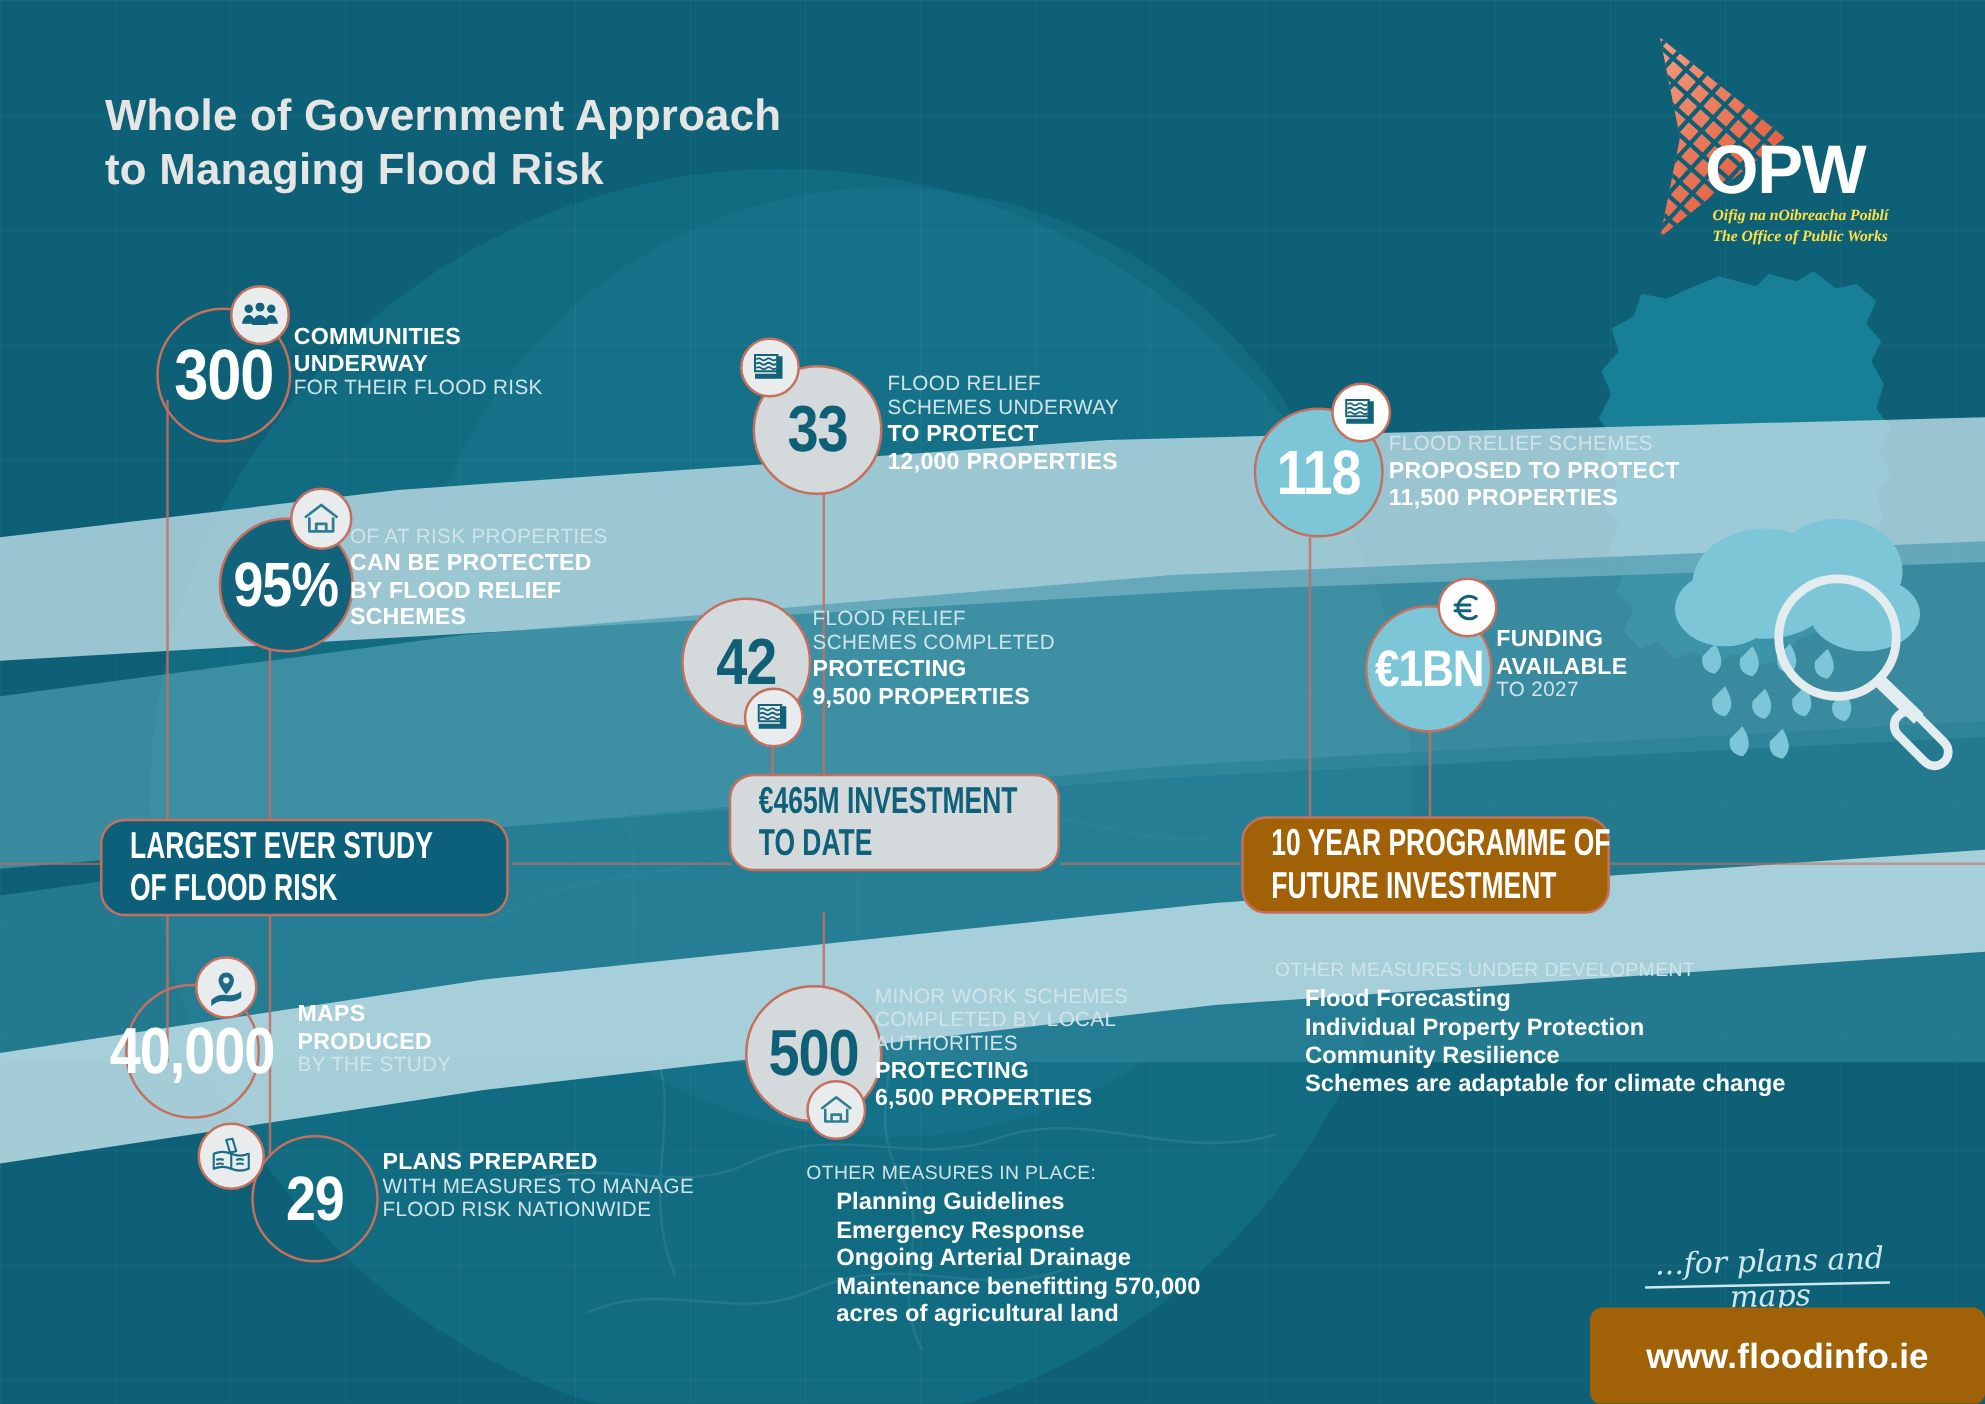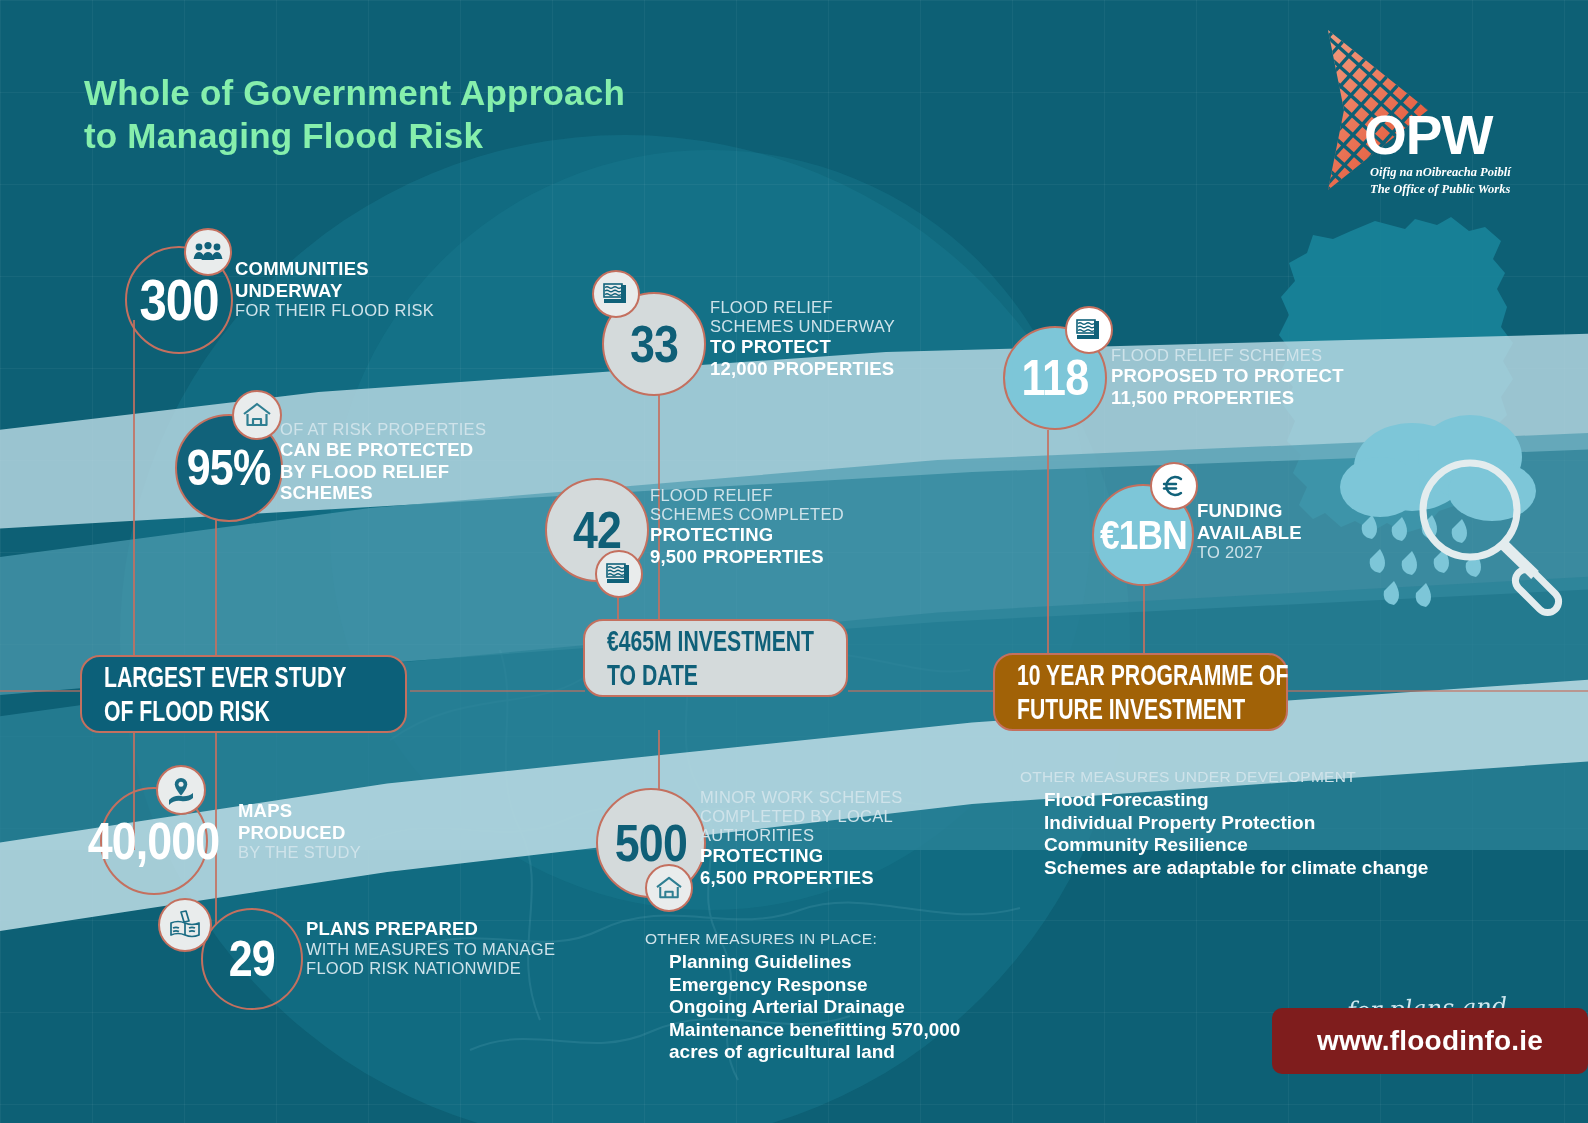--- a/index.html
+++ b/index.html
@@ -34,27 +34,27 @@
   
   .ireland{position:absolute;left:1255px;top:215px;width:300px;height:330px;opacity:.9;}
   .ireland-out{position:absolute;left:350px;top:620px;width:720px;height:470px;opacity:.28;}
   
   .cloudwrap{position:absolute;left:1320px;top:415px;width:268px;height:210px;}
   
   .vline{position:absolute;width:2px;background:#c4705f;opacity:.85;}
   .hline{position:absolute;height:2px;background:#c4705f;opacity:.6;}
   
   .title{
-    position:absolute;left:84px;top:72px;width:700px;color:#86efac;
+    position:absolute;left:84px;top:72px;width:700px;color:#e5e5e5;
     font-size:35px;font-weight:bold;line-height:1.22;letter-spacing:.2px;
   }
   
   .logo{position:absolute;left:1300px;top:24px;width:265px;height:185px;}
   .logo-word{position:absolute;left:64px;top:84px;color:#fff;font-size:55px;font-weight:bold;letter-spacing:-1px;line-height:1;}
-  .logo-sub{position:absolute;left:70px;top:140px;color:#ffffff;font-family:"Liberation Serif",serif;font-style:italic;font-weight:bold;font-size:12.5px;line-height:1.32;}
+  .logo-sub{position:absolute;left:70px;top:140px;color:#fde047;font-family:"Liberation Serif",serif;font-style:italic;font-weight:bold;font-size:12.5px;line-height:1.32;}
   
   .stat{position:absolute;}
   .circle{
     position:absolute;border-radius:50%;display:flex;align-items:center;justify-content:center;
     box-sizing:border-box;
   }
   .c-outline{background:transparent;border:2px solid #c4705f;}
   .c-dark{background:#11627a;border:2px solid #c4705f;}
   .c-grey{background:#d4dadb;border:2px solid #c4705f;}
   .c-blue{background:#7dc6d8;border:2px solid #c4705f;}
@@ -92,21 +92,21 @@
   .measures ul{list-style:none;margin:3px 0 0 0;padding:0 0 0 24px;}
   .measures li{font-size:19px;font-weight:bold;color:#ffffff;line-height:1.19;}
   
   .script{
     position:absolute;left:1310px;top:995px;width:212px;text-align:center;
     color:#cfe8ef;font-family:"DejaVu Serif",serif;font-style:italic;font-size:24px;
     transform:rotate(-1.6deg);
   }
   .script-underline{position:absolute;left:1316px;top:1027px;width:196px;height:2px;background:#cfe8ef;transform:rotate(-1.2deg);}
   .urlbox{
-    position:absolute;left:1272px;top:1008px;width:316px;height:66px;background:#7f1d1d;
+    position:absolute;left:1272px;top:1046px;width:316px;height:78px;background:#a16207;
     border-radius:10px;display:flex;align-items:center;justify-content:center;
   }
   .urlbox span{color:#fff;font-size:28px;font-weight:bold;letter-spacing:.2px;}
 </style>
 </head>
 <body>
 
 <div id="poster">
 
   <div class="bigcircle bc1"></div>

